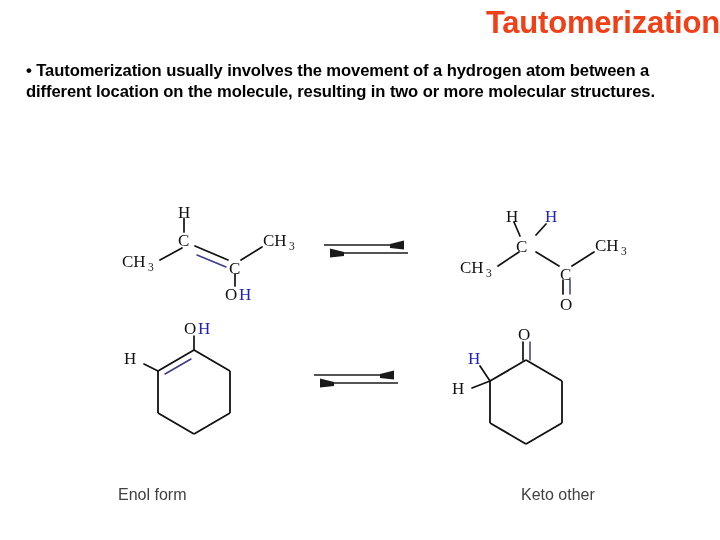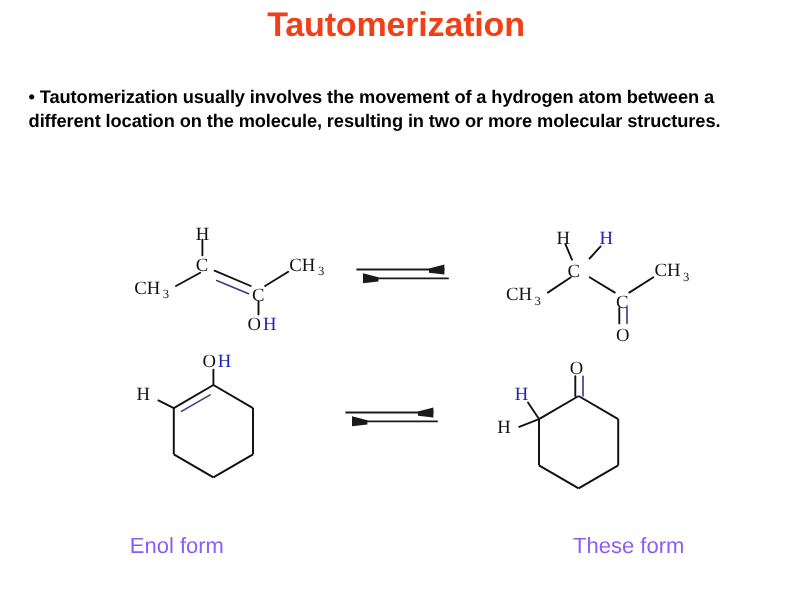--- a/index.html
+++ b/index.html
@@ -17,59 +17,59 @@
   .slide {
     position: absolute;
     inset: 0;
     background: #ffffff;
   }
   #slide-title {
     position: absolute;
     left: 0;
     top: 6px;
     width: 720px;
-    text-align: center;
+    text-align: right;
     font-family: "Liberation Sans", sans-serif;
     font-weight: bold;
     font-size: 31px;
     letter-spacing: -0.2px;
     color: #f04018;
     line-height: 1.1;
   }
   .bullet-block {
     position: absolute;
     left: 26px;
     width: 668px;
     font-family: "Liberation Sans", sans-serif;
     font-weight: bold;
     font-size: 16.6px;
     line-height: 21px;
     color: #000000;
     letter-spacing: -0.1px;
   }
-  #bullet-1 { top: 78px; }
+  #bullet-1 { top: 60px; }
   #bullet-2 { top: 158px; }
   .bullet-mark {
     display: inline;
   }
   .struct {
     position: absolute;
   }
   #struct-enol-acyclic { left: 100px; top: 204px; }
   #struct-keto-acyclic { left: 446px; top: 204px; }
   #struct-enol-cyclic  { left: 108px; top: 314px; }
   #struct-keto-cyclic  { left: 446px; top: 318px; }
   #arrows-row-1 { position: absolute; left: 322px; top: 236px; }
   #arrows-row-2 { position: absolute; left: 312px; top: 366px; }
   .form-label {
     position: absolute;
     font-family: "Liberation Sans", sans-serif;
-    font-size: 20px;
+    font-size: 16px;
     font-weight: normal;
-    color: #8b5cf6;
+    color: #404040;
     white-space: nowrap;
   }
   #label-enol { left: 118px; top: 486px; }
   #label-keto { left: 521px; top: 486px; }
   svg { display: block; overflow: visible; }
   .atom {
     font-family: "Liberation Serif", serif;
     font-size: 17px;
     fill: #111111;
   }
@@ -227,15 +227,15 @@
       <line class="bond" x1="44" y1="63" x2="34" y2="48"></line>
       <line class="bond" x1="44" y1="63" x2="26" y2="70"></line>
 
       <text class="atom" x="72" y="22">O</text>
       <text class="atom-blue" x="22" y="46">H</text>
       <text class="atom" x="6" y="76">H</text>
     </svg>
   </div>
 
   <div class="form-label" id="label-enol">Enol form</div>
-  <div class="form-label" id="label-keto">These form</div>
+  <div class="form-label" id="label-keto">Keto other</div>
 
 </div>
 
 </body></html>

